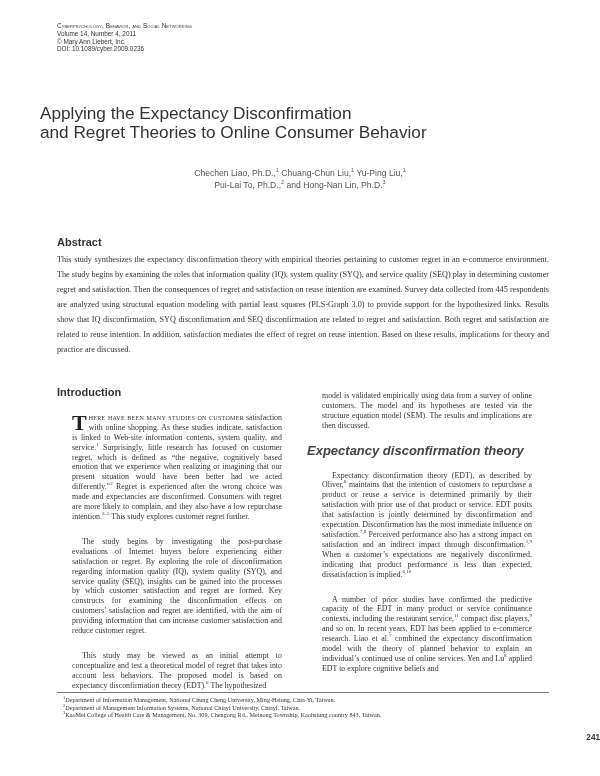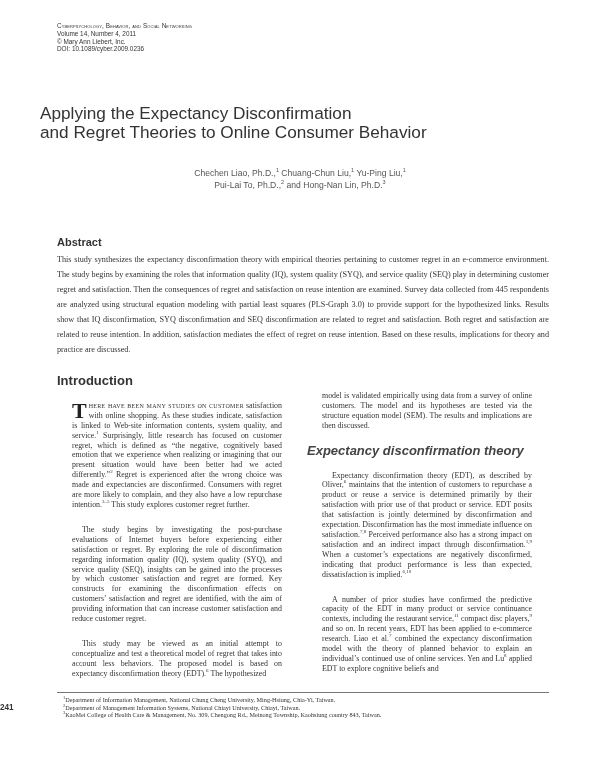--- a/index.html
+++ b/index.html
@@ -15,33 +15,33 @@
   .authors sup { font-size: 5.5px; }
 
   .abstract-head { position: absolute; left: 57px; top: 236px; font-family: "Liberation Sans", sans-serif; font-weight: bold; font-size: 11px; color: #333; margin: 0; }
   .abstract-body { position: absolute; left: 57px; width: 492px; top: 252px; font-family: "Liberation Serif", serif; font-size: 8.2px; line-height: 15px; text-align: justify; color: #333; margin: 0; }
 
   .col { position: absolute; top: 376px; width: 240px; font-family: "Liberation Serif", serif; font-size: 7.9px; line-height: 9.9px; color: #333; text-align: justify; }
   .col-left { left: 57px; }
   .col-right { left: 307px; }
   .col p { margin: 15px; }
   .col p.indent { text-indent: 10px; }
-  .section-head { font-family: "Liberation Sans", sans-serif; font-weight: bold; font-size: 13px; color: #333; margin: 0 0 12px 0; }
+  .section-head { font-family: "Liberation Sans", sans-serif; font-weight: bold; font-size: 11px; color: #333; margin: 12px 0 12px 0; }
   .section-head.tb { margin-top: 12px; margin-bottom: 6px; }
   .subsection-head { font-family: "Liberation Sans", sans-serif; font-style: italic; font-size: 13px; color: #444; margin: 0 0 9px 0; }
   .dropcap { float: left; font-family: "Liberation Serif", serif; font-size: 22px; line-height: 18px; margin: 1px 2px 0 0; font-weight: bold; color: #222; }
   .smallcaps { font-variant: small-caps; letter-spacing: 0.3px; }
   sup { font-size: 5px; line-height: 0; }
 
   .footnote-rule { position: absolute; left: 57px; top: 692px; width: 492px; height: 0; border-top: 0.8px solid #777; }
   .footnotes { position: absolute; left: 63px; top: 696px; width: 490px; font-family: "Liberation Serif", serif; font-size: 6.2px; line-height: 7.6px; color: #333; }
   .footnotes div { white-space: nowrap; }
   .footnotes sup { font-size: 4.4px; }
 
-  .page-number { position: absolute; left: 0; width: 600px; top: 703px; text-align: left; font-family: "Liberation Sans", sans-serif; font-weight: bold; font-size: 8.2px; color: #333; }
+  .page-number { position: absolute; left: 0; width: 600px; top: 733px; text-align: right; font-family: "Liberation Sans", sans-serif; font-weight: bold; font-size: 8.2px; color: #333; }
 </style>
 </head>
 <body>
 
 <div class="page">
 
   <div class="journal-meta">
     <div class="sc">Cyberpsychology, Behavior, and Social Networking</div>
     <div>Volume 14, Number 4, 2011</div>
     <div>© Mary Ann Liebert, Inc.</div>

